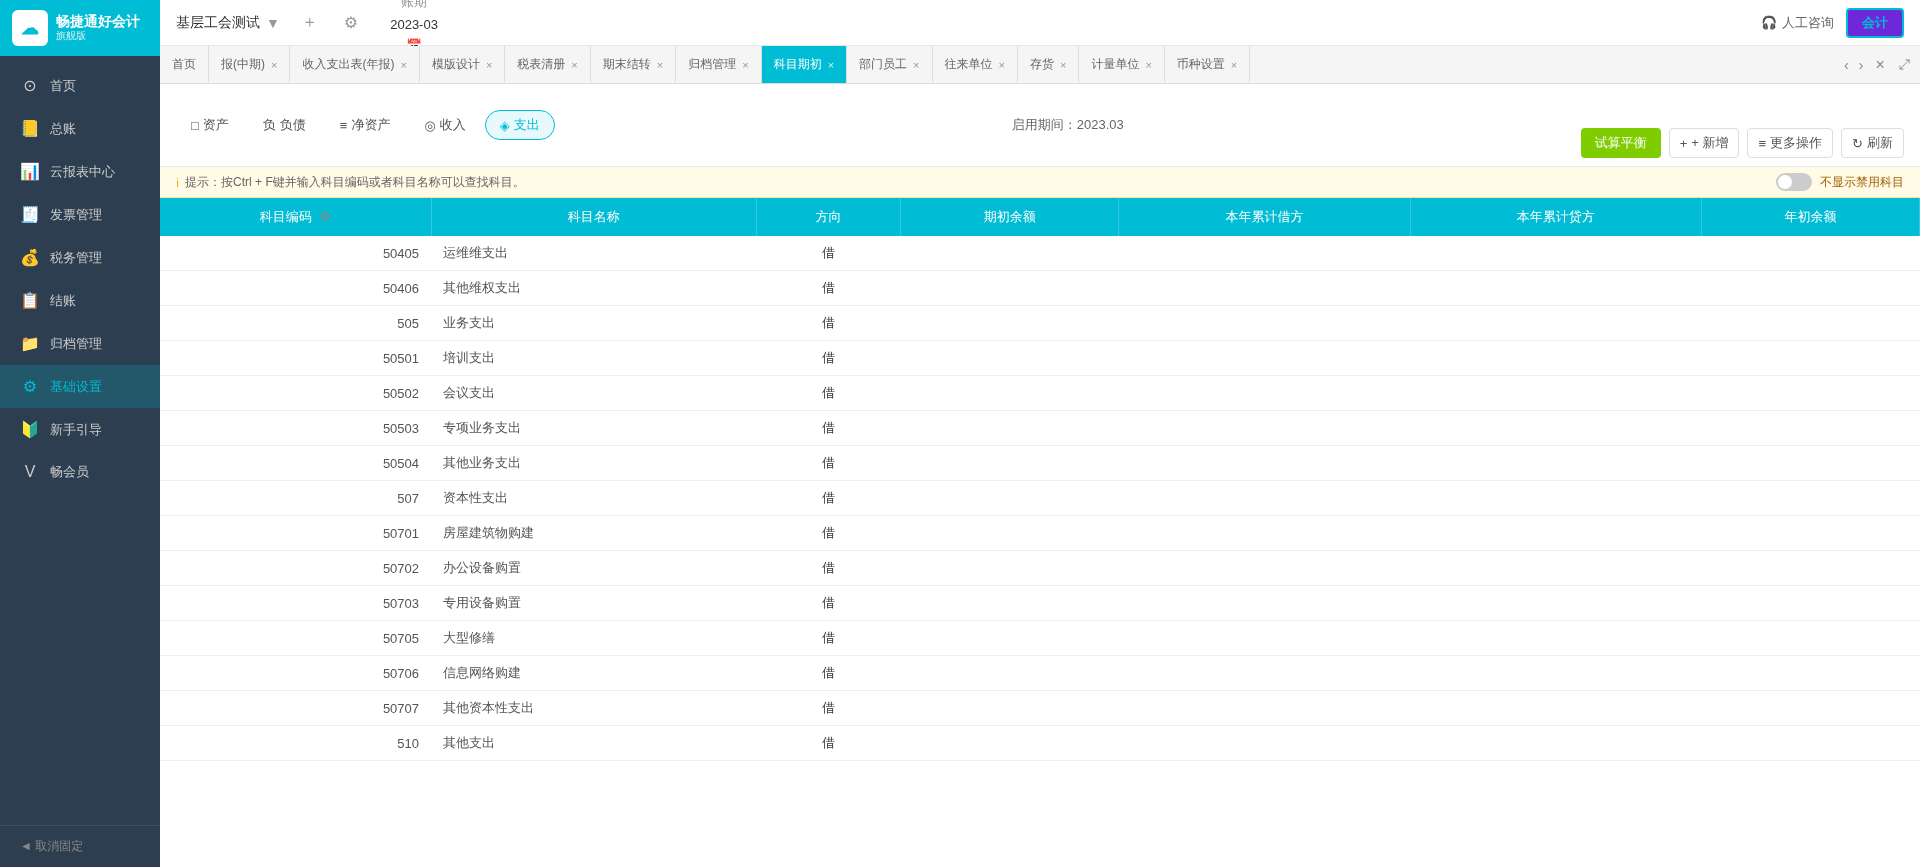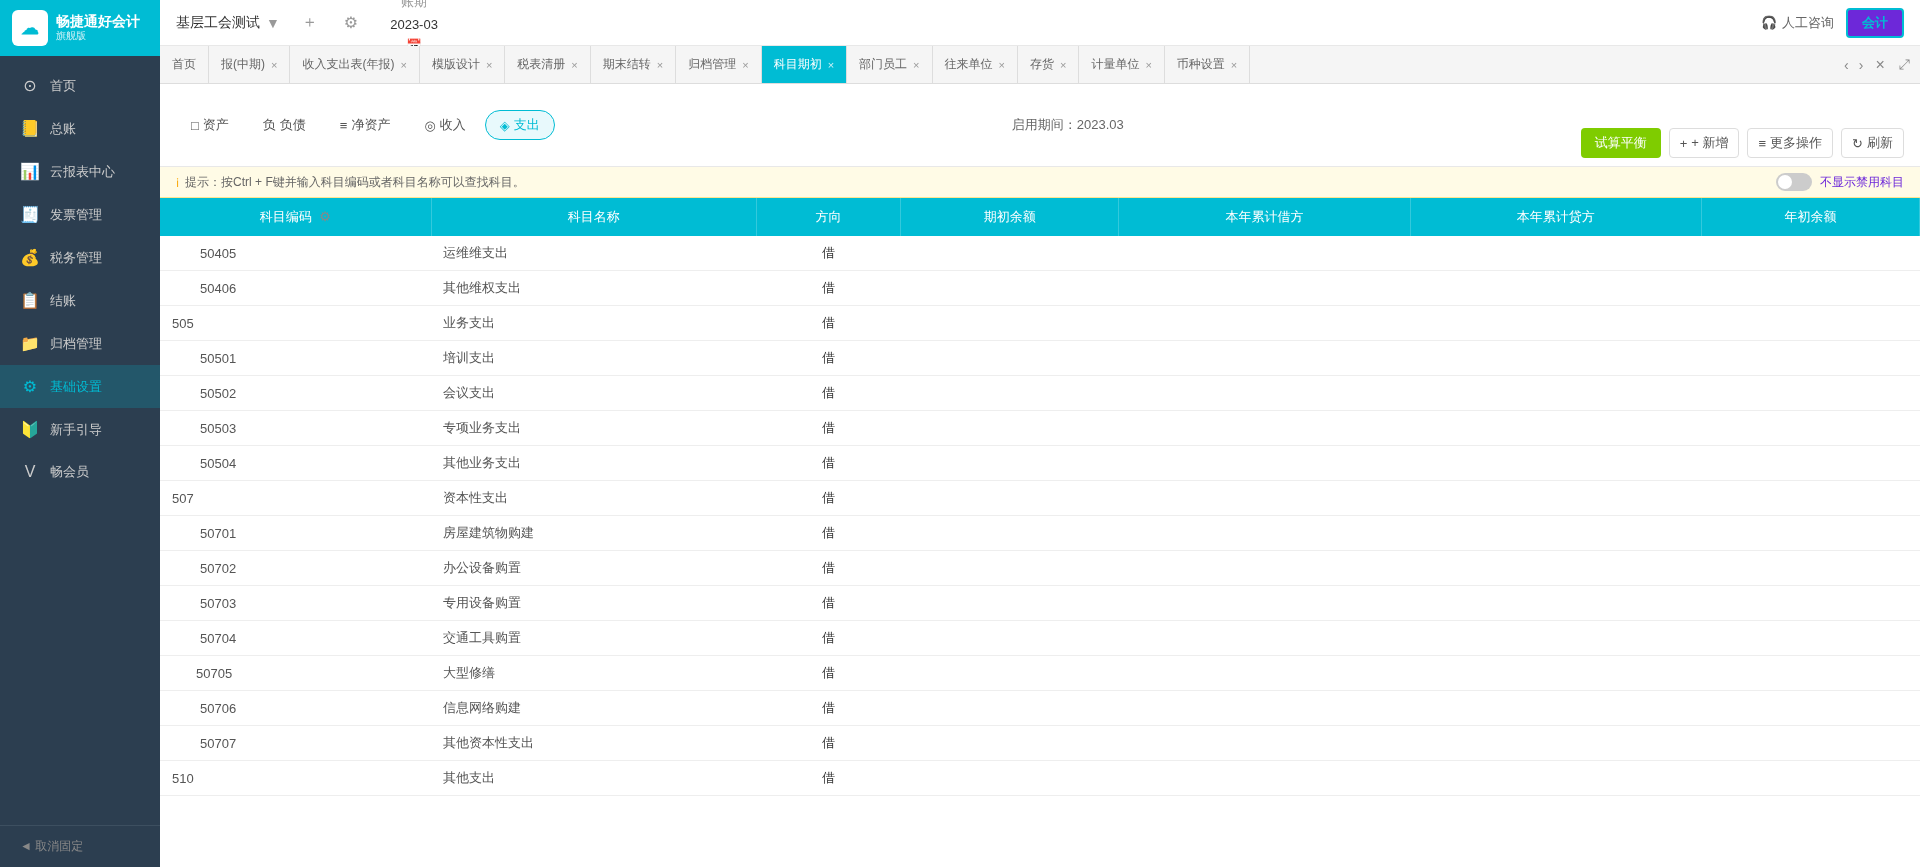--- a/index.html
+++ b/index.html
@@ -57,36 +57,36 @@
     .period-label { margin-left: auto; color: #666; font-size: 13px; }
     .toolbar-right { margin-left: auto; display: flex; align-items: flex-end; gap: 8px; margin-top: 36px; }
     .btn-balance { background: #7fcc00; color: #fff; border: none; padding: 6px 14px; border-radius: 4px; font-size: 13px; cursor: pointer; }
     .btn-add { display: flex; align-items: center; gap: 4px; color: #555; border: 1px solid #ddd; padding: 5px 10px; border-radius: 4px; font-size: 13px; cursor: pointer; background: #fff; }
     .btn-more { display: flex; align-items: center; gap: 4px; color: #555; border: 1px solid #ddd; padding: 5px 10px; border-radius: 4px; font-size: 13px; cursor: pointer; background: #fff; }
     .btn-refresh { display: flex; align-items: center; gap: 4px; color: #555; border: 1px solid #ddd; padding: 5px 10px; border-radius: 4px; font-size: 13px; cursor: pointer; background: #fff; }
 
     
     .hint-bar { padding: 6px 16px; background: #fffbe6; border-bottom: 1px solid #ffe58f; display: flex; align-items: center; gap: 6px; font-size: 12px; color: #666; }
     .hint-icon { color: #faad14; }
-    .toggle-area { margin-left: auto; display: flex; align-items: center; gap: 8px; font-size: 12px; color: #6d28d9; }
+    .toggle-area { margin-left: auto; display: flex; align-items: center; gap: 8px; font-size: 12px; color: #a16207; }
     .toggle-switch { width: 36px; height: 18px; background: #ccc; border-radius: 9px; cursor: pointer; position: relative; display: inline-block; }
     .toggle-switch::after { content: ''; position: absolute; width: 14px; height: 14px; background: #fff; border-radius: 50%; top: 2px; left: 2px; }
 
     
     .table-wrap { flex: 1; overflow-y: auto; overflow-x: hidden; position: relative; }
     .table-wrap::-webkit-scrollbar { width: 8px; }
     .table-wrap::-webkit-scrollbar-track { background: #f1f1f1; }
     .table-wrap::-webkit-scrollbar-thumb { background: #ccc; border-radius: 4px; }
     table { width: 100%; border-collapse: collapse; }
     thead tr { background: #00bcd4; color: #fff; }
     thead th { padding: 10px 12px; text-align: center; font-weight: normal; font-size: 13px; border-right: 1px solid rgba(255,255,255,0.2); white-space: nowrap; }
     thead th:first-child { text-align: center; }
     tbody tr { border-bottom: 1px solid #eee; }
     tbody td { padding: 8px 12px; color: #333; font-size: 13px; }
-    tbody td:first-child { text-align: left; color: #555; }
+    tbody td:first-child { text-align: right; color: #555; }
     tbody td:nth-child(2) { color: #555; }
     tbody td:nth-child(3) { text-align: center; }
     .row-parent td:first-child { font-weight: normal; }
     .row-child td:first-child { padding-left: 30px; }
     .gear-icon { color: #888; cursor: pointer; margin-left: 4px; }
   </style>
 </head>
 <body>
 
 <div class="sidebar">
@@ -389,29 +389,20 @@
             <tr class="row-child">
               <td style="padding-left: 40px;">50703</td>
               <td>专用设备购置</td>
               <td>借</td>
               <td></td>
               <td></td>
               <td></td>
               <td></td>
             </tr>
             <tr class="row-child">
-              <td style="padding-left: 40px;">50704</td>
-              <td>交通工具购置</td>
-              <td>借</td>
-              <td></td>
-              <td></td>
-              <td></td>
-              <td></td>
-            </tr>
-            <tr class="row-child">
               <td style="padding-left: 36px;">50705</td>
               <td>大型修缮</td>
               <td>借</td>
               <td></td>
               <td></td>
               <td></td>
               <td></td>
             </tr>
             <tr class="row-child">
               <td style="padding-left: 40px;">50706</td>

